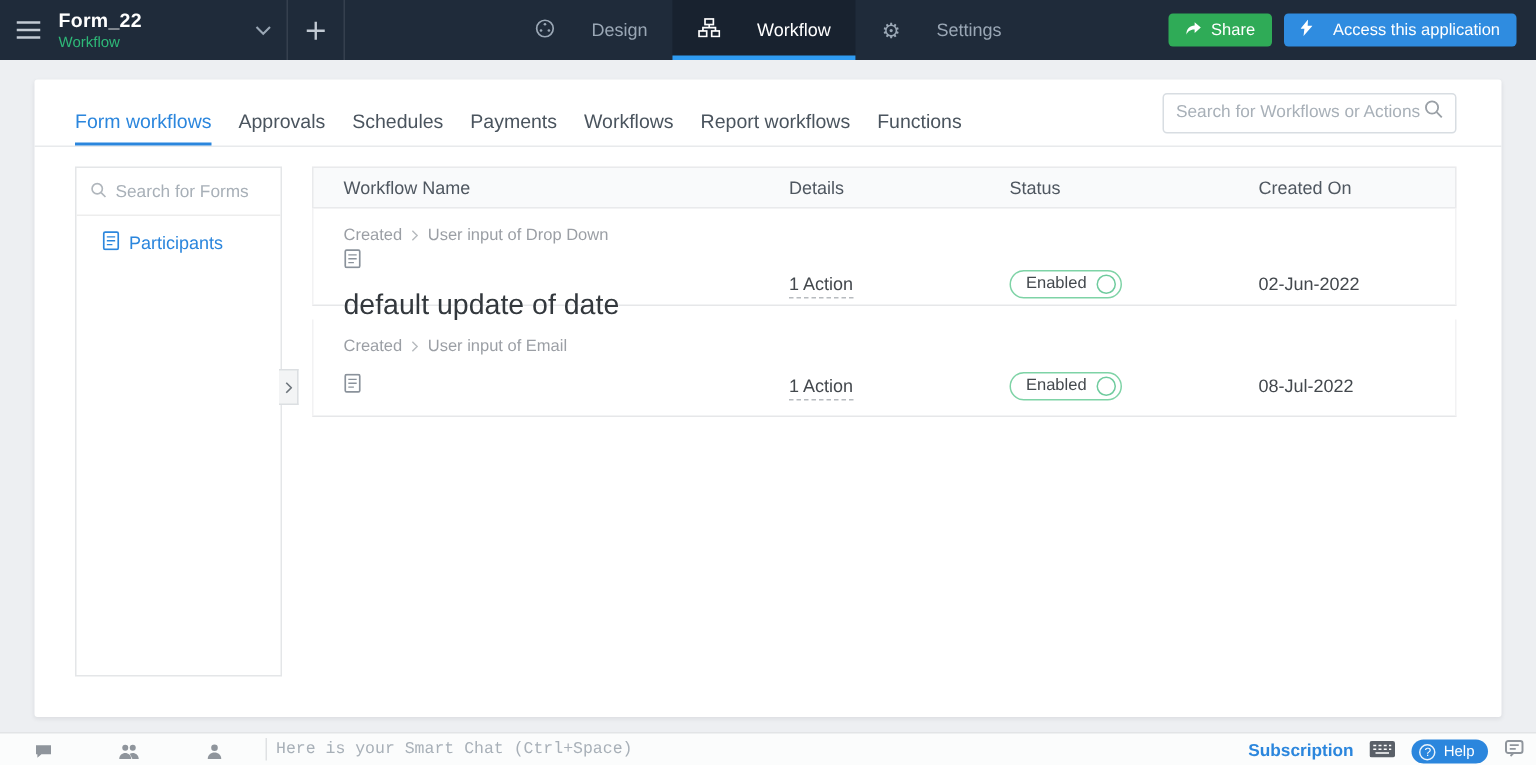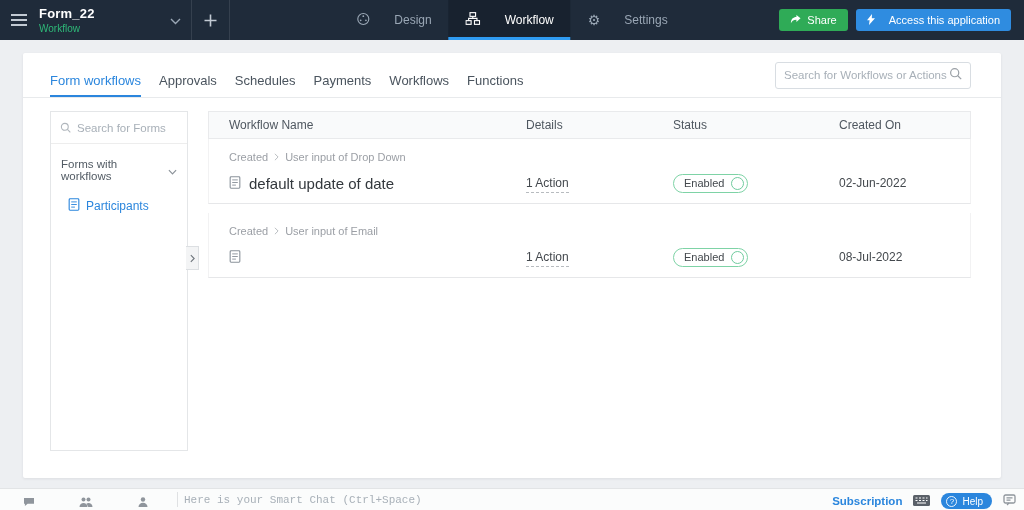--- a/index.html
+++ b/index.html
@@ -49,21 +49,21 @@
   .collapse-handle { position:absolute; left:163px; top:148px; width:13px; height:24px; background:#f3f4f5; border:1px solid #dcdfe2; border-left:none; display:flex; align-items:center; justify-content:center; cursor:pointer; }
 
   
   .wf-table { flex:1; margin-left:20px; }
   .wf-grid { display:grid; grid-template-columns:297px 147px 166px 1fr; align-items:center; }
   .wf-head { height:28px; background:#f9fafb; border:1px solid #e9eaec; padding-left:20px; }
   .wf-head .col { font-size:12px; color:#4f5760; }
   .wf-group { border-left:1px solid #f2f2f3; border-right:1px solid #f2f2f3; border-bottom:1px solid #e6e7e9; padding:12px 0 0 0; margin-bottom:9px; }
   .wf-breadcrumb { display:flex; align-items:center; gap:6px; padding-left:20px; font-size:11px; color:#9b9fa5; }
   .wf-row { height:40px; padding-left:20px; cursor:pointer; }
-  .wf-name { display:flex; align-items:flex-start; gap:8px; font-size:15px; color:#33383d; }
+  .wf-name { display:flex; align-items:flex-start; gap:8px; font-size:19px; color:#33383d;flex-direction:column; }
   .wf-details { font-size:12px; color:#43484d; }
   .wf-details span { border-bottom:1px dashed #b7bbbf; padding-bottom:2px; cursor:pointer; }
   .status-pill { display:inline-flex; align-items:center; gap:7px; border:1px solid #7ed3a6; border-radius:999px; padding:2px 3px 2px 10px; cursor:pointer; background:#fff; }
   .status-pill .txt { font-size:11px; color:#43484d; }
   .status-knob { width:13px; height:13px; border-radius:50%; border:1.5px solid #6fcb9e; background:#fff; }
   .wf-date { font-size:12px; color:#43484d; }
 
   
   .bottombar { height:22px; background:#fbfcfc; border-top:1px solid #e2e4e6; display:flex; align-items:flex-start; flex-shrink:0; overflow:hidden; }
   .bb-item { width:57px; display:flex; flex-direction:column; align-items:center; padding-top:4px; cursor:pointer; }
@@ -157,20 +157,21 @@
 <main class="page">
   <div class="card">
 
     <div class="tabs-row">
       <div class="tabs">
         <div class="tab active" data-bind="tabs.0">Form workflows</div>
         <div class="tab" data-bind="tabs.2">Approvals</div>
         <div class="tab" data-bind="tabs.1">Schedules</div>
         <div class="tab" data-bind="tabs.3">Payments</div>
         <div class="tab" data-bind="tabs.4">Workflows</div>
+        <div class="tab" data-bind="tabs.5">Report workflows</div>
         <div class="tab" data-bind="tabs.6">Functions</div>
       </div>
       <div class="tabs-actions">
         <div class="search-box">
           <input type="text" placeholder="Search for Workflows or Actions" style="">
           <span>
             <svg width="13" height="13" viewBox="0 0 16 16">
                 <circle cx="7" cy="7" r="5" fill="none" stroke="#9aa0a6" stroke-width="1.5"></circle>
                 <path d="M10.8 10.8L15 15" stroke="#9aa0a6" stroke-width="1.5"></path>
               </svg>
@@ -183,28 +184,20 @@
 
       <aside class="sidebar">
         <div class="sb-search">
           <span>
             <svg width="11" height="11" viewBox="0 0 16 16">
                 <circle cx="7" cy="7" r="5" fill="none" stroke="#b0b6bc" stroke-width="1.6"></circle>
                 <path d="M10.8 10.8L15 15" stroke="#b0b6bc" stroke-width="1.6"></path>
               </svg>
           </span>
           <span data-bind="sidebar.search_placeholder">Search for Forms</span>
-        </div>
-        <div class="sb-group">
-          <span class="sb-group-label" data-bind="sidebar.group_label">Forms with workflows</span>
-          <span>
-            <svg width="9" height="6" viewBox="0 0 10 6">
-                <path d="M1 1l4 4 4-4" fill="none" stroke="#8b9299" stroke-width="1.3"></path>
-              </svg>
-          </span>
         </div>
         <div class="sb-item">
           <span>
             <svg width="12" height="13" viewBox="0 0 12 14">
                 <rect x="0.8" y="0.8" width="10.4" height="12.4" rx="1" fill="none" stroke="#2b86dd" stroke-width="1.2"></rect>
                 <path d="M3 4.2h6M3 7h6M3 9.8h4" stroke="#2b86dd" stroke-width="1"></path>
               </svg>
           </span>
           <span data-bind="sidebar.items.0.label">Participants</span>
         </div>

